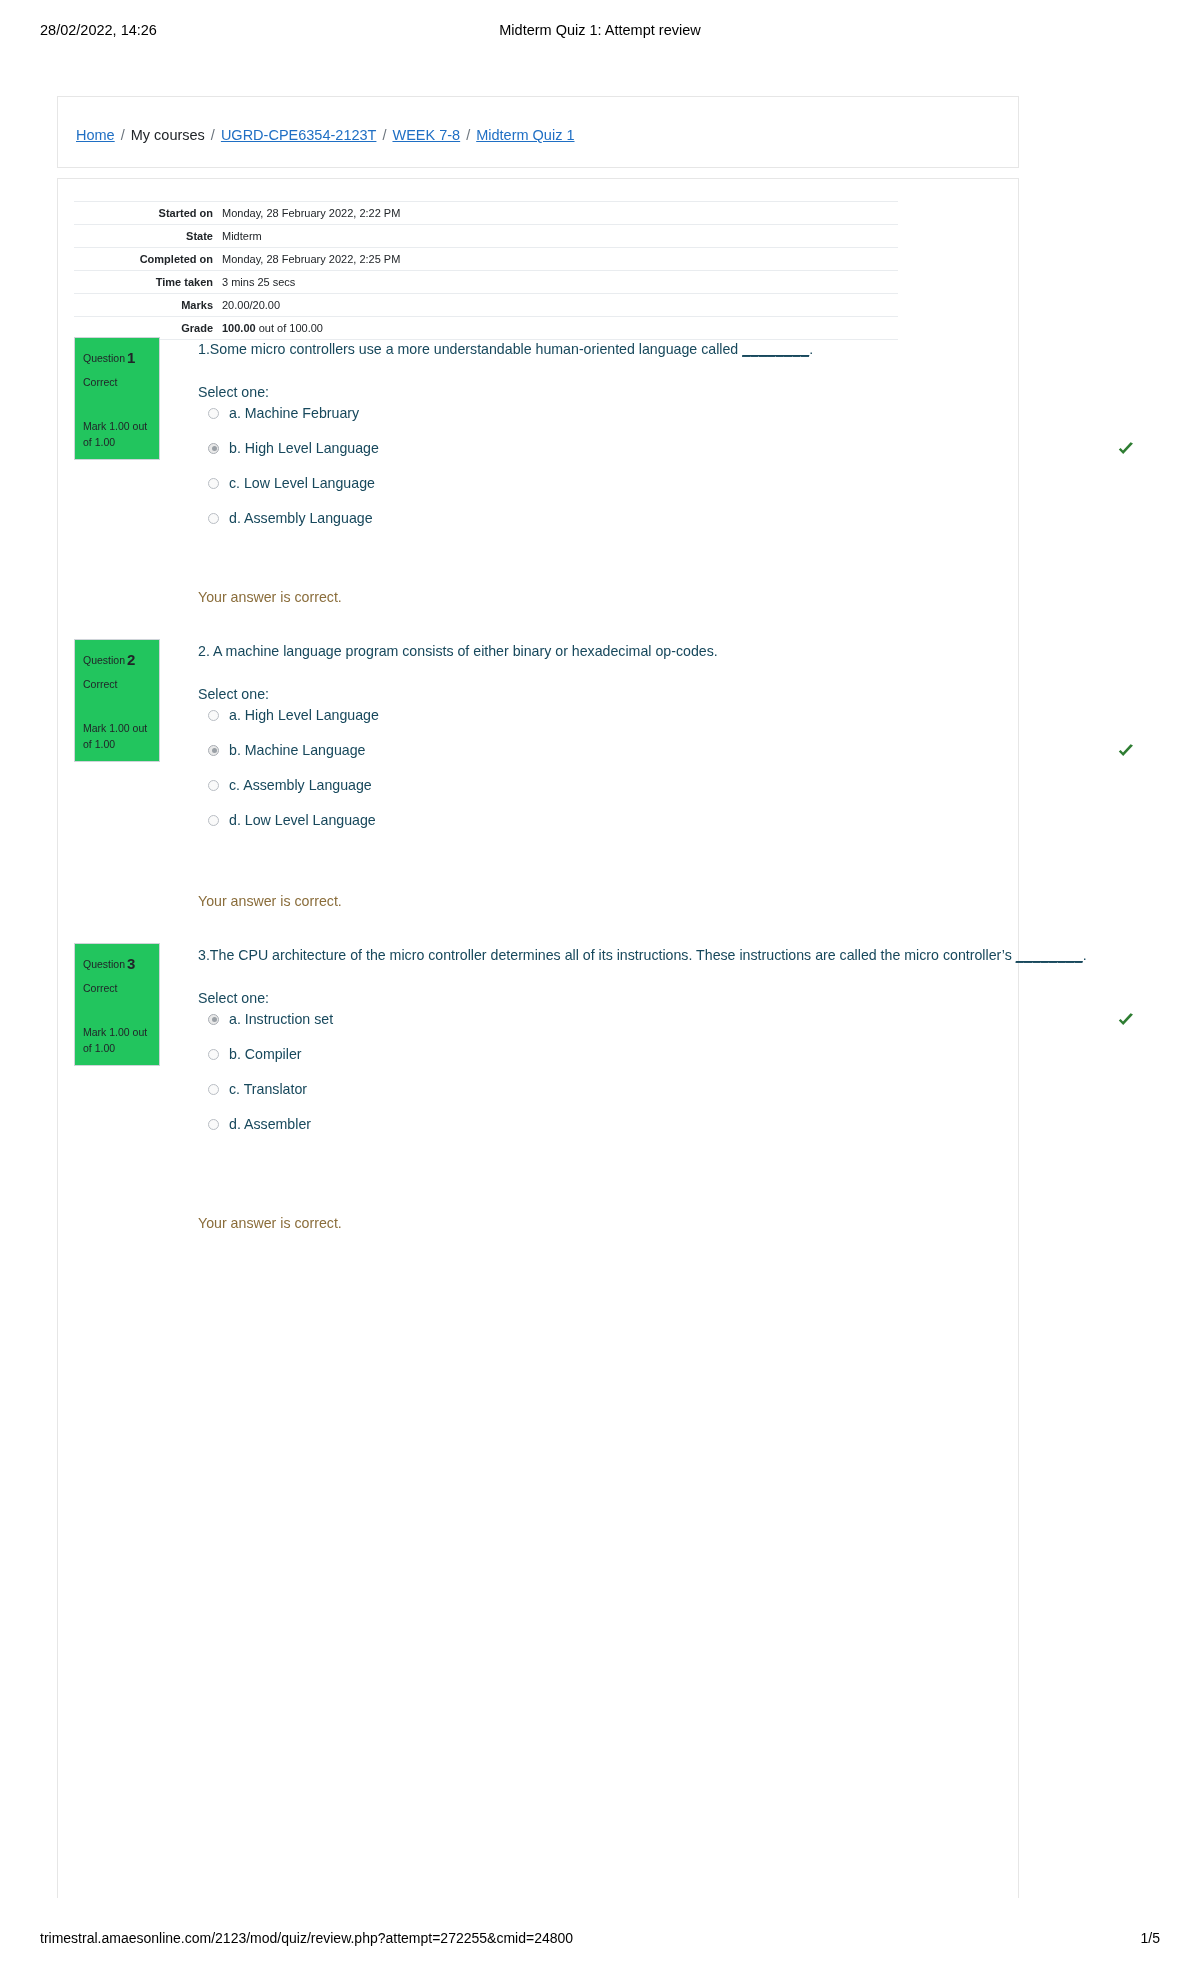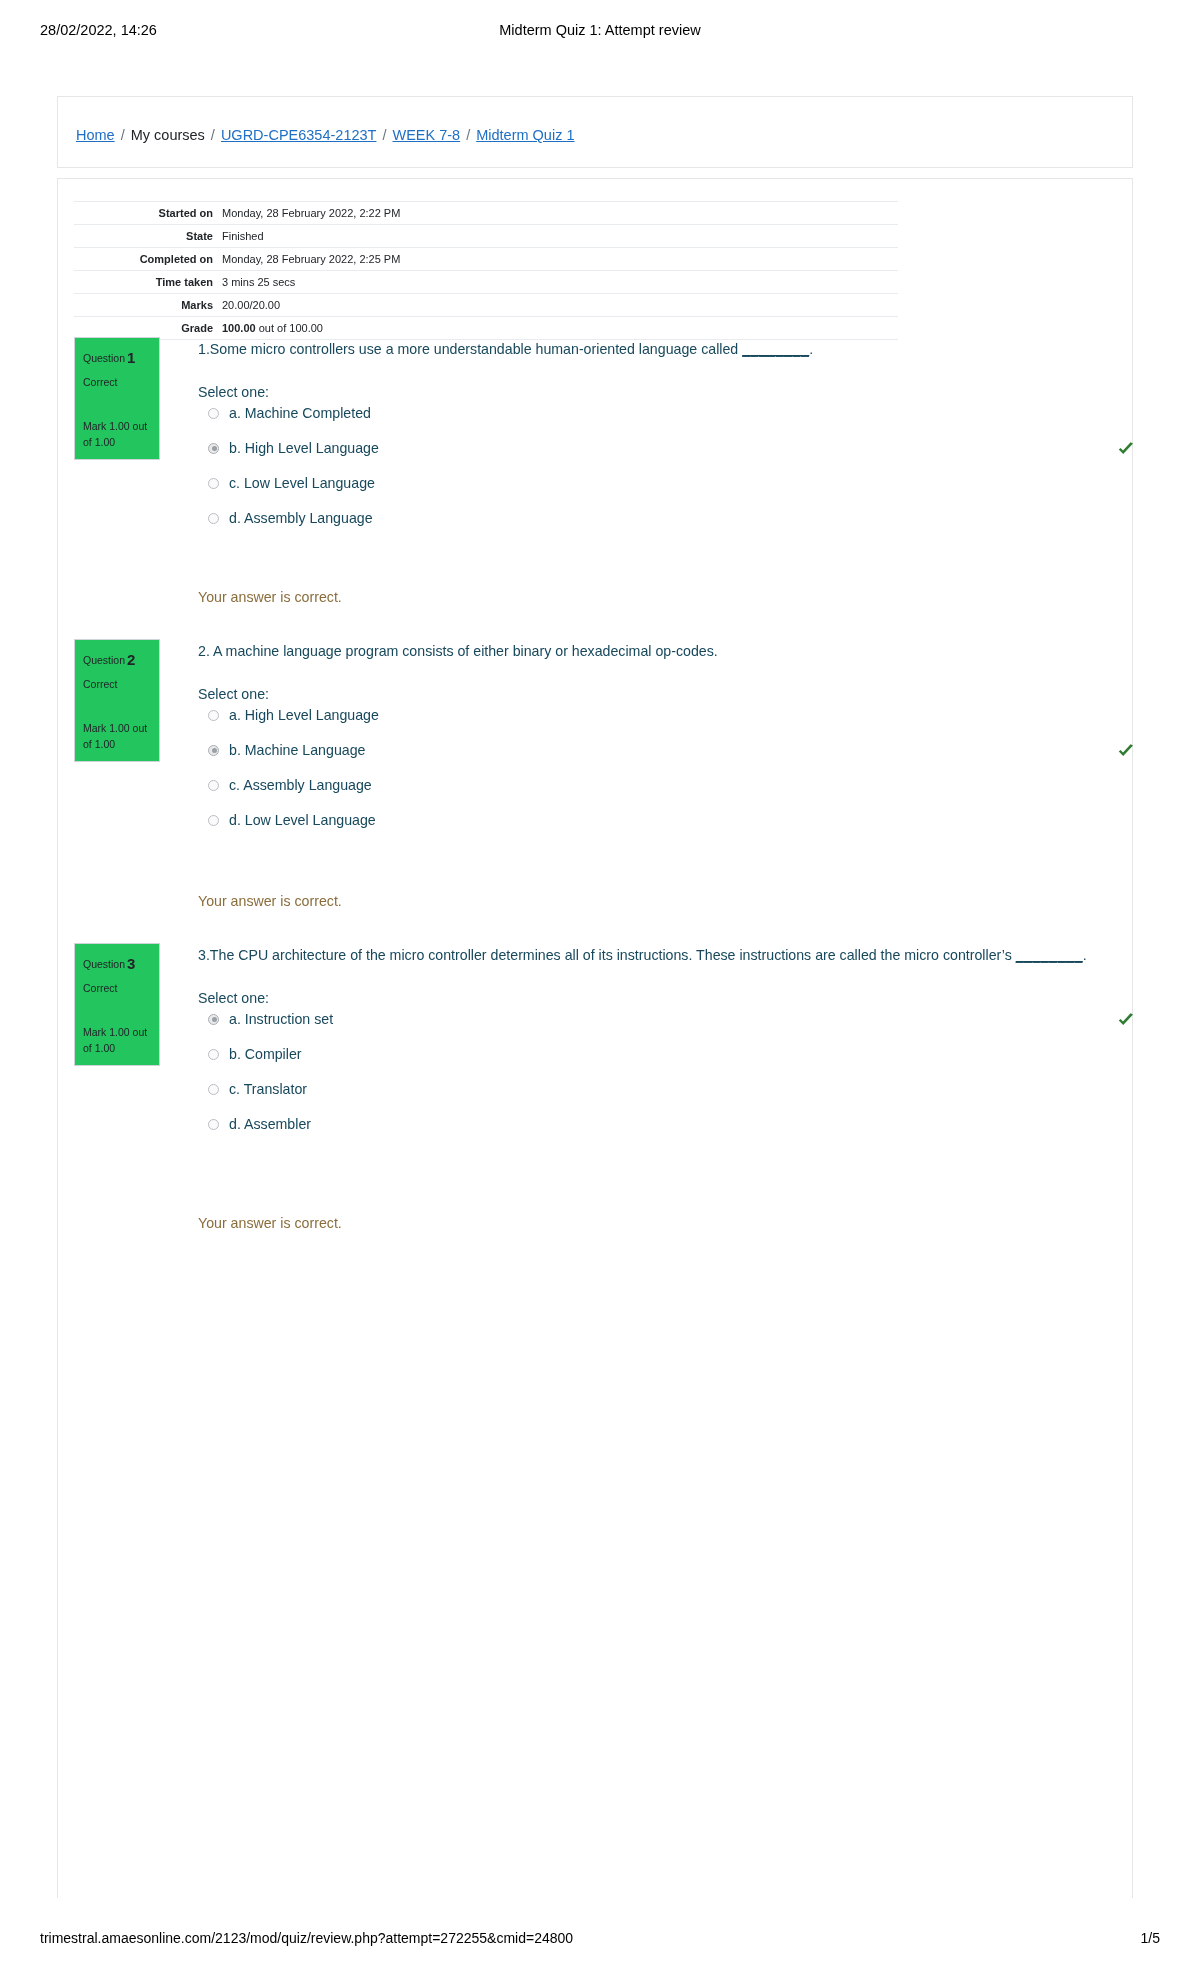--- a/index.html
+++ b/index.html
@@ -17,21 +17,21 @@
   .print-header {
     position:absolute; top:22px; left:0; width:1192px;
     height:22px;
     font-size:14.5px; color:#000;padding-left:44px;
   }
   .print-header .ph-date { position:absolute; left:40px; top:0; white-space:nowrap; }
   .print-header .ph-title { position:absolute; left:0; top:0; width:1200px; text-align:center; }
 
   
   .card {
-    position:absolute; left:57px; width:1076px;
+    position:absolute; left:57px; width:962px;
     background:#fff;
     border:1px solid #e6e6e6;
   }
   #breadcrumb-card { top:96px; height:72px; }
   #content-card { top:178px; min-height:1720px; height:1720px; border-bottom:none; }
 
   .breadcrumb {
     position:absolute; left:18px; top:30px;
     font-size:14.5px; color:#212529;
     white-space:nowrap;
@@ -153,21 +153,21 @@
 <div class="card" id="content-card">
 
   <table class="info-table">
     <tbody id="info-rows">
         <tr>
           <th>Started on</th>
           <td>Monday, 28 February 2022, 2:22 PM</td>
         </tr>
         <tr>
           <th>State</th>
-          <td>Finished</td>
+          <td>Midterm</td>
         </tr>
         <tr>
           <th>Completed on</th>
           <td>Monday, 28 February 2022, 2:25 PM</td>
         </tr>
         <tr>
           <th>Time taken</th>
           <td>3 mins 25 secs</td>
         </tr>
         <tr>
@@ -190,21 +190,21 @@
       <div class="qmark">Mark 1.00 out of 1.00</div>
     </div>
     <div class="qbody">
       <p class="qtext">
         <span>1.Some micro controllers use a more understandable human-oriented language called </span><span class="blank-fill">________</span><span>.</span>
       </p>
       <div class="select-one">Select one:</div>
       <div class="answers">
           <div class="answer-row">
             <span class="radio"></span>
-            <span class="answer-label">a. Machine Completed</span>
+            <span class="answer-label">a. Machine February</span>
           </div>
           <div class="answer-row">
             <span class="radio selected"></span>
             <span class="answer-label">b. High Level Language</span>
             <span class="correct-tick"><svg width="20" height="20" viewBox="0 0 20 20" aria-hidden="true">
                 <path d="M2.8 10.6 L7.2 15.1 L17.0 4.6 L14.6 3.2 L7.0 11.4 L4.6 8.9 Z" fill="#2e7d32"></path>
               </svg></span>
           </div>
           <div class="answer-row">
             <span class="radio"></span>

